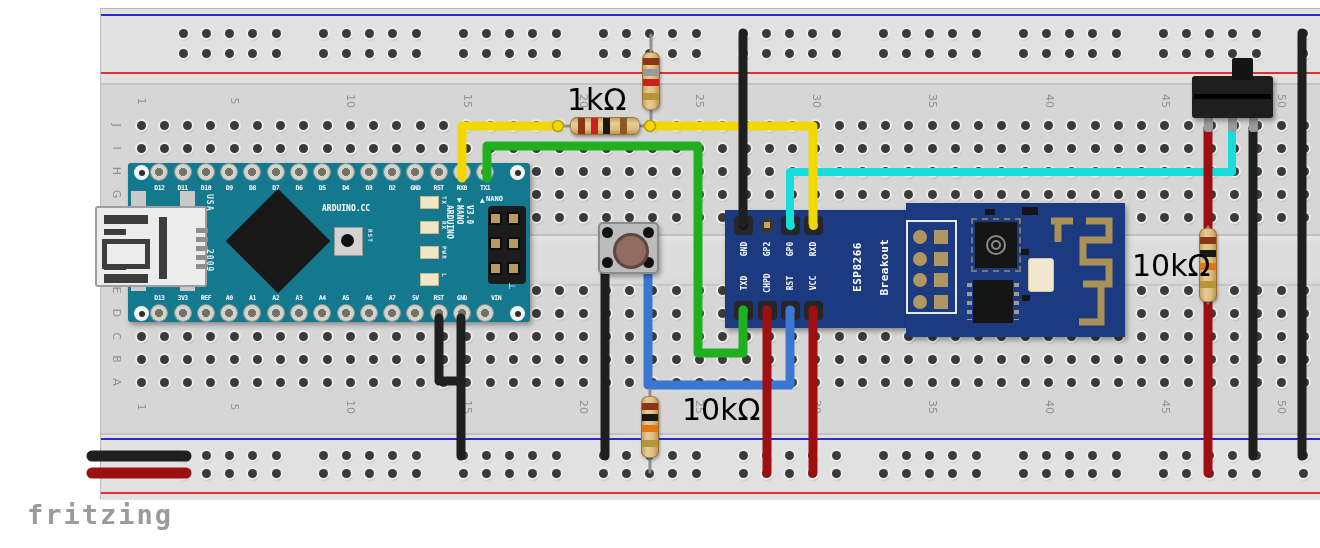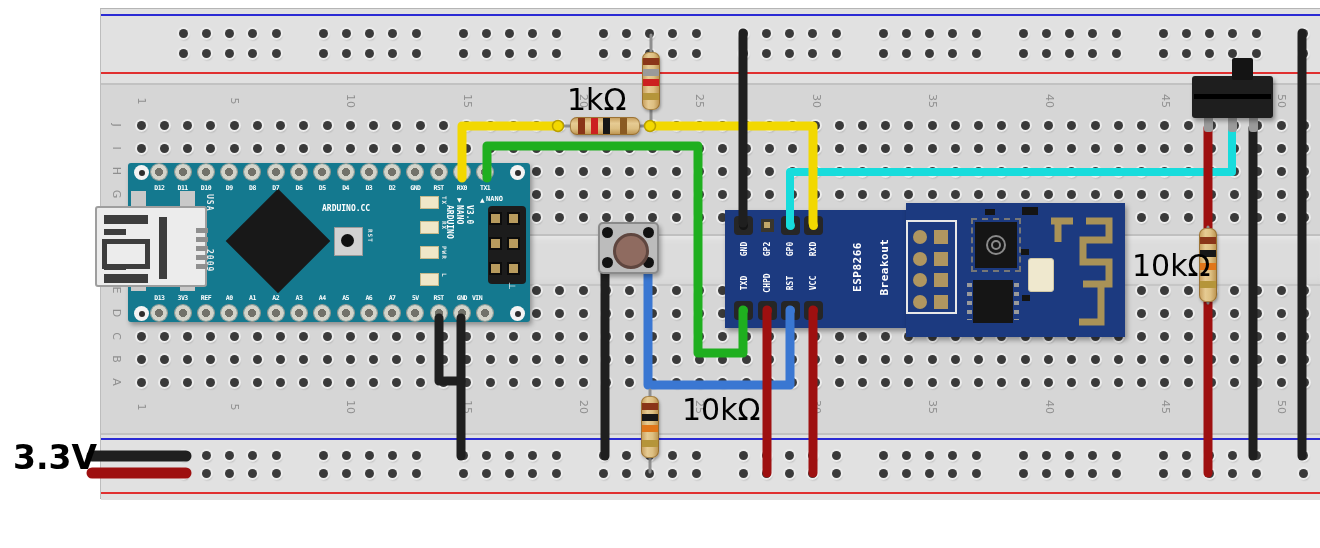--- a/index.html
+++ b/index.html
@@ -920,21 +920,21 @@
         <div class="pinlabel" style="left: 227.83px; top: 131px;">A6</div>
         <div class="pinpad" style="left: 256.1px; top: 142px;"></div>
         <div class="pinlabel" style="left: 251.1px; top: 131px;">A7</div>
         <div class="pinpad" style="left: 279.37px; top: 142px;"></div>
         <div class="pinlabel" style="left: 274.37px; top: 131px;">5V</div>
         <div class="pinpad" style="left: 302.64px; top: 142px;"></div>
         <div class="pinlabel" style="left: 297.64px; top: 131px;">RST</div>
         <div class="pinpad" style="left: 325.91px; top: 142px;"></div>
         <div class="pinlabel" style="left: 320.91px; top: 131px;">GND</div>
         <div class="pinpad" style="left: 349.18px; top: 142px;"></div>
-        <div class="pinlabel" style="left: 336px; top: 131px;">VIN</div>
+        <div class="pinlabel" style="left: 355px; top: 131px;">VIN</div>
       </div>
   <div class="icsppin" style="left: 361px; top: 49px;"></div>
       <div class="icsppin" style="left: 379px; top: 49px;"></div>
       <div class="icsppin" style="left: 361px; top: 74px;"></div>
       <div class="icsppin" style="left: 379px; top: 74px;"></div>
       <div class="icsppin" style="left: 361px; top: 99px;"></div>
       <div class="icsppin" style="left: 379px; top: 99px;"></div>
     </div>
 
   <div id="esp">
@@ -1069,14 +1069,14 @@
     <div class="pin" style="left:36px"></div>
     <div class="pin" style="left:57px"></div>
     <div class="body"></div>
     <div class="groove"></div>
     <div class="knob"></div>
   </div>
 
   <div class="biglabel" style="left:567px;top:82px">1kΩ</div>
   <div class="biglabel" style="left:682px;top:392px">10kΩ</div>
   <div class="biglabel" style="left:1132px;top:248px">10kΩ</div>
-  <div class="biglabel" id="voltage" style="left:13px;top:438px">3.3V</div>
+  <div id="watermark" style="left:27px;top:499px">fritzing</div>
 </div>
 
 </body></html>

